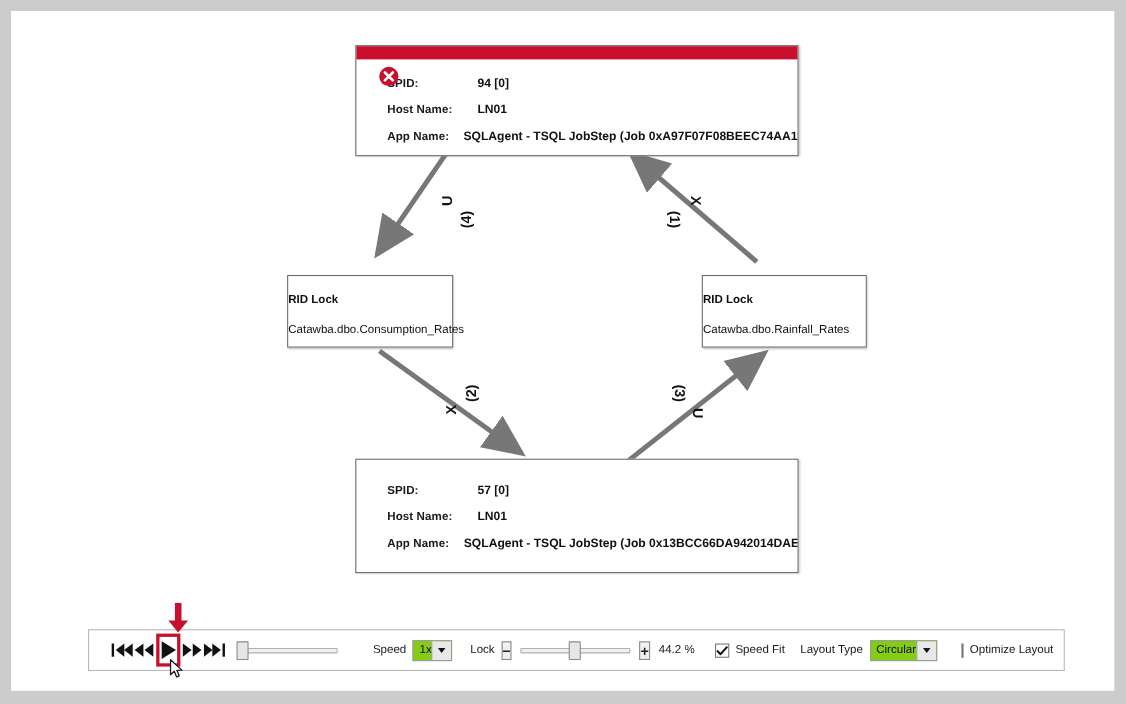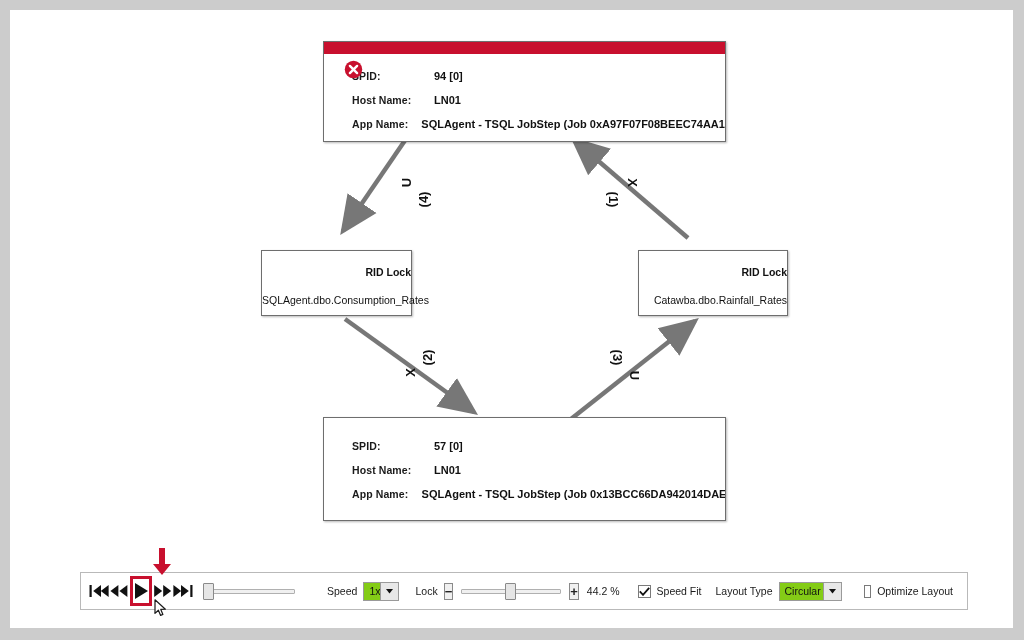--- a/index.html
+++ b/index.html
@@ -35,34 +35,34 @@
     letter-spacing:.1px;
   }
   .prow .val{
     font-size:11px;color:#111;font-weight:bold;white-space:nowrap;
     overflow:hidden;text-overflow:clip;
   }
   .err-badge{
     position:absolute;left:20px;top:18px;width:19px;height:19px;
   }
 
-  .lock-node{text-align:right;}
+  .lock-node{text-align:left;}
   .lock-title{font-size:10.5px;font-weight:bold;color:#111;margin-top:15px;}
   .lock-sub{font-size:10.5px;color:#111;margin-top:16px;}
 
   .edge-label{
     position:absolute;font-size:13px;font-weight:bold;color:#111;
     white-space:nowrap;
   }
 
   
   #toolbar{
     position:absolute;left:70px;top:562px;width:888px;height:38px;
     border:1px solid #b9b9b9;background:#ffffff;box-sizing:border-box;
-    display:flex;align-items:center;padding:0 8px;
+    display:flex;align-items:center;padding:0 20px;
   }
   .tbtn{
     width:22px;height:24px;display:flex;align-items:center;justify-content:center;
     cursor:default;
   }
   .tbtn svg{display:block;}
   .tbtn.highlight{
     border:3px solid #c8102e;box-sizing:border-box;width:26px;height:30px;
     margin:0 1px;
   }
@@ -142,21 +142,21 @@
         </div>
         <div class="prow">
           <span class="lbl">App Name:</span>
           <span class="val">SQLAgent - TSQL JobStep (Job 0xA97F07F08BEEC74AA114FD29B...</span>
         </div>
       </div>
     </div>
 
     <div class="node lock-node" id="node-lock-consumption" style="left:251px;top:240px;width:151px;height:66px;">
       <div class="lock-title">RID Lock</div>
-      <div class="lock-sub">SQLAgent.dbo.Consumption_Rates</div>
+      <div class="lock-sub">Catawba.dbo.Consumption_Rates</div>
     </div>
 
     <div class="node lock-node" id="node-lock-rainfall" style="left:628px;top:240px;width:150px;height:66px;">
       <div class="lock-title">RID Lock</div>
       <div class="lock-sub">Catawba.dbo.Rainfall_Rates</div>
     </div>
 
     <div class="node" id="node-proc-57" style="left:313px;top:407px;width:403px;height:104px;">
       <div class="proc-rows" style="padding-top:16px;">
         <div class="prow">

